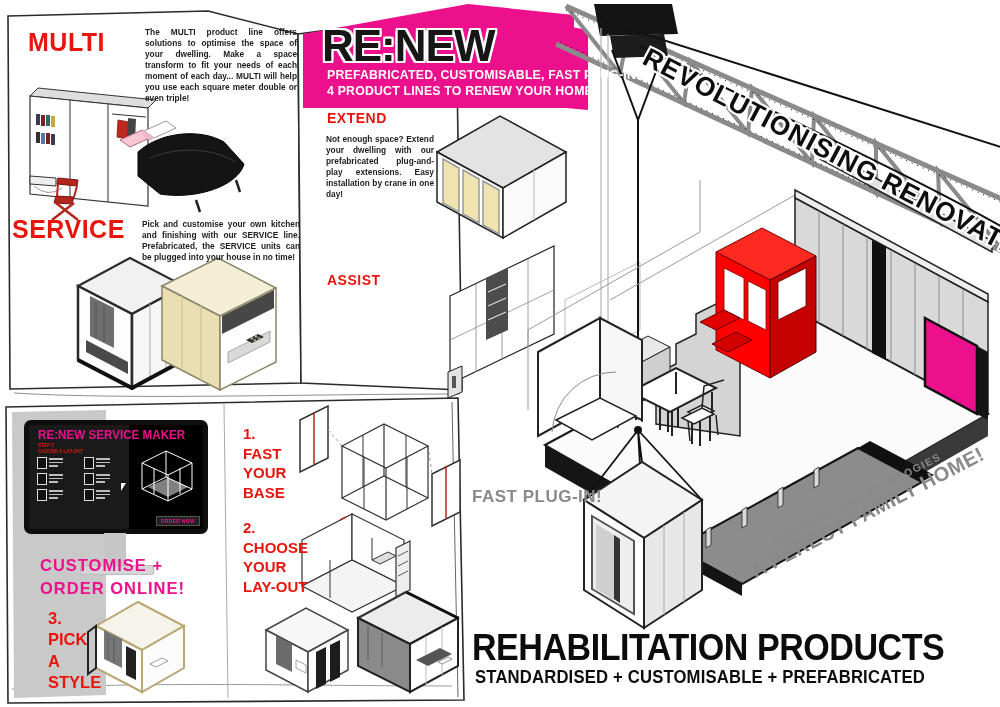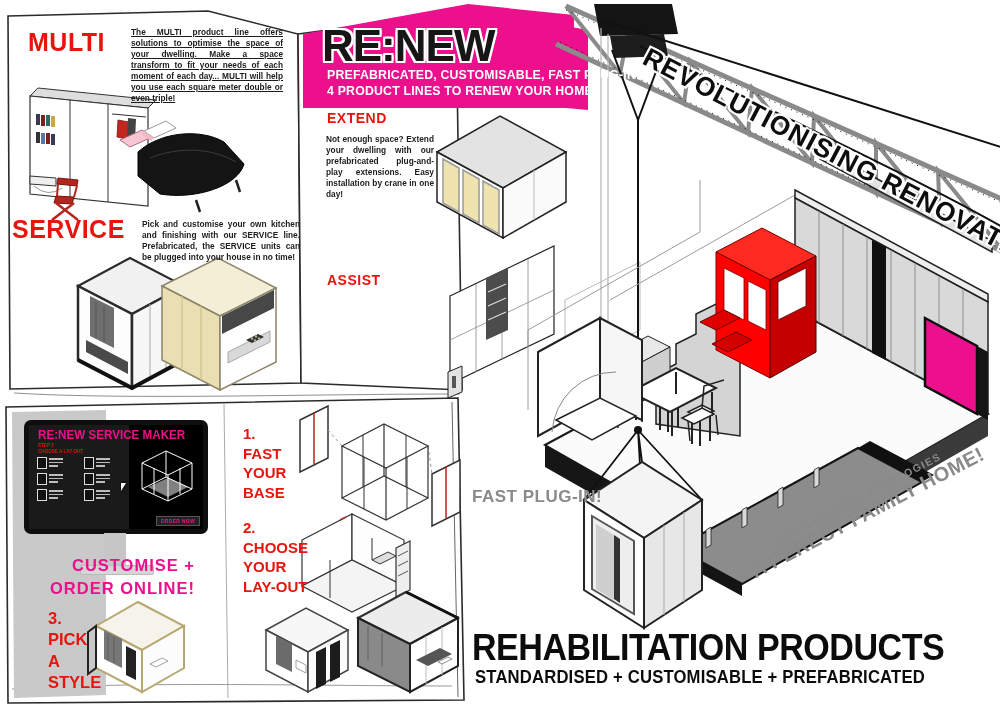--- a/index.html
+++ b/index.html
@@ -26,21 +26,21 @@
   .fast-plug{font-size:17px;font-weight:bold;color:#8a8a8a;letter-spacing:.5px;white-space:nowrap;margin-top:15px;}
   .typ-block{transform:rotate(-27.5deg);transform-origin:center;color:#8a8a8a;font-weight:bold;text-align:left;white-space:nowrap;}
   .typ-small{font-size:10.5px;letter-spacing:1.4px;margin-left:34px;}
   .typ-big{font-size:20px;letter-spacing:.5px;}
 
   .footer-title{font-size:37px;font-weight:bold;color:#0c0c0c;white-space:nowrap;
     transform:scaleX(.92);transform-origin:left top;letter-spacing:-.5px;}
   .footer-sub{font-size:18.5px;font-weight:bold;color:#0c0c0c;white-space:nowrap;
     transform:scaleX(.90);transform-origin:left top;letter-spacing:.2px;}
 
-  .magenta-slogan{color:#ec108c;font-weight:bold;font-size:16.5px;letter-spacing:1px;text-align:right;width:155px;}
+  .magenta-slogan{color:#ec108c;font-weight:bold;font-size:16.5px;letter-spacing:1px;text-align:left;width:155px;}
   .red-step{color:#e8150d;font-weight:bold;font-size:15px;line-height:1.3;}
   .red-step div{white-space:nowrap;}
   .pick-style{font-size:16.5px;}
 
   
   .monitor{left:24px;top:420px;width:184px;height:114px;background:#0e0e0e;border-radius:7px;padding:5px;box-sizing:border-box;}
   .screen{position:relative;width:100%;height:100%;background:#000;overflow:hidden;}
   .panel-left{position:absolute;left:0;top:0;bottom:0;width:100px;background:#1a1a1a;}
   .panel-right{position:absolute;left:100px;right:0;top:0;bottom:0;background:#000;}
   .screen-title{position:absolute;left:9px;top:3px;color:#ec108c;font-weight:bold;font-size:12px;white-space:nowrap;transform:scaleX(.97);transform-origin:left top;}
@@ -308,21 +308,21 @@
       <polygon points="104,630 122,639 122,668 104,659" fill="#777" stroke="none"></polygon>
       <path d="M108,634 L108,660 M114,637 L114,663" stroke="#5c5c5c" stroke-width="1"></path>
       <polygon points="126,646 136,651 136,680 126,675" fill="#222" stroke="none"></polygon>
       <polygon points="142,650 184,626 184,668 142,692" fill="#fcfcfc" stroke-width="2"></polygon>
       <polygon points="150,664 162,658 168,661 156,667" fill="#fff" stroke="#888" stroke-width=".8"></polygon>
       <polygon points="88,632 96,626 96,668 88,674" fill="none" stroke="#222" stroke-width="2"></polygon>
     </g>
   </svg>
 
   <div class="abs line-heading h-big" style="left:28px;top:28px;">MULTI</div>
-  <div class="abs body-text" style="left:131px;top:27px;width:152px;text-decoration:underline;">The MULTI product line offers solutions to optimise the space of your dwelling. Make a space transform to fit your needs of each moment of each day... MULTI will help you use each square meter double or even triple!</div>
+  <div class="abs body-text" style="left:145px;top:27px;width:152px;">The MULTI product line offers solutions to optimise the space of your dwelling. Make a space transform to fit your needs of each moment of each day... MULTI will help you use each square meter double or even triple!</div>
 
   <div class="abs line-heading h-big" style="left:12px;top:215px;">SERVICE</div>
   <div class="abs body-text" style="left:142px;top:219px;width:158px;">Pick and customise your own kitchen and finishing with our SERVICE line. Prefabricated, the SERVICE units can be plugged into your house in no time!</div>
 
   <div class="abs renew-logo" style="left:322px;top:21px;">RE:NEW</div>
   <div class="abs banner-tag" style="left:327px;top:68px;">PREFABRICATED, CUSTOMISABLE, FAST PLUG-IN!</div>
   <div class="abs banner-tag" style="left:327px;top:84px;">4 PRODUCT LINES TO RENEW YOUR HOME</div>
 
   <div class="abs line-heading h-mid" style="left:327px;top:110px;">EXTEND</div>
   <div class="abs body-text" style="left:326px;top:134px;width:108px;">Not enough space? Extend your dwelling with our prefabricated plug-and-play extensions. Easy installation by crane in one day!</div>

